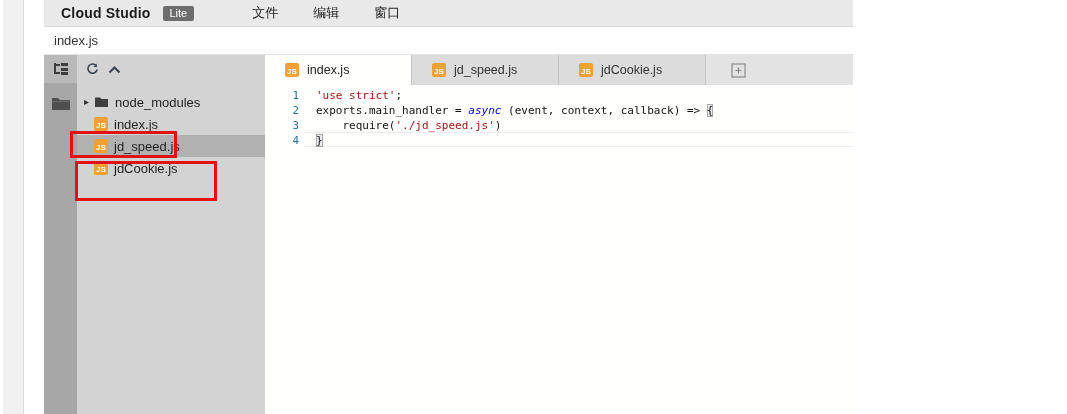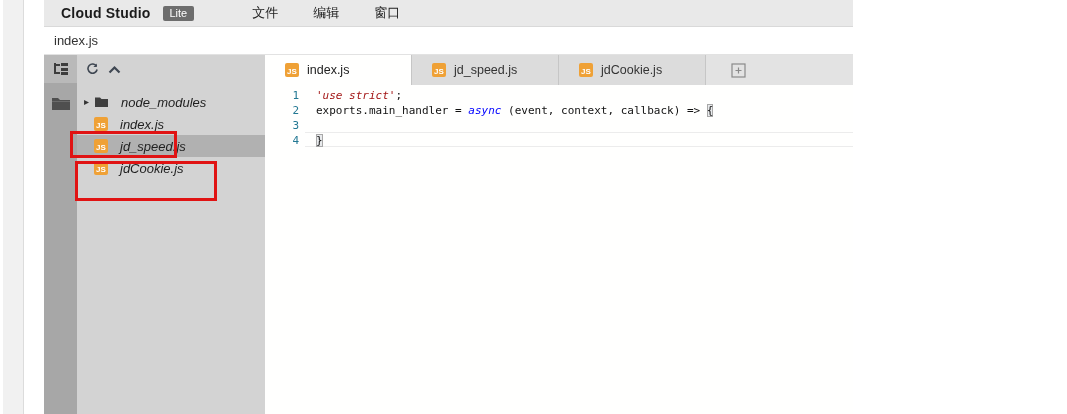--- a/index.html
+++ b/index.html
@@ -40,39 +40,39 @@
   .tree-panel { width:188px; flex:0 0 188px; background:#d3d3d3; display:flex; flex-direction:column; }
   .tree-header { height:28px; display:flex; align-items:center; padding-left:9px; gap:9px; flex:0 0 28px; }
   .tree-body { padding-top:8px; }
   .tree-row { height:22px; display:flex; align-items:center; font-size:13px; color:#1f1f1f; cursor:default; }
   .tree-row.selected { background:#b1b1b1; }
   .tree-row .arrow { width:10px; margin-left:7px; font-size:10px; color:#333; line-height:1; }
   .tree-row .indent { width:10px; margin-left:7px; }
   .js-badge { width:14px; height:14px; background:#efa136; border-radius:2px; color:#fff;
               font-size:8px; font-weight:bold; display:flex; align-items:flex-end; justify-content:center;
               line-height:1.1; flex:0 0 14px; }
-  .tree-row .label { margin-left:12px;font-style:italic; }
+  .tree-row .label { margin-left:6px; }
   .tree-row .f-icon { margin-left:0; display:flex; }
 
   
   .editor-region { flex:1; display:flex; flex-direction:column; min-width:0; }
   .tab-bar { height:30px; background:#e3e3e3; display:flex; flex:0 0 30px; }
   .tab { width:147px; flex:0 0 147px; display:flex; align-items:center; padding-left:20px; gap:8px;
          background:#dcdcdc; border-right:1px solid #c6c6c6; font-size:12.5px; color:#333; cursor:default; }
   .tab.active { background:#fffffe; color:#222; }
   .plus-cell { width:64px; flex:0 0 64px; display:flex; align-items:center; justify-content:center; }
 
   
   .editor { position:relative; flex:1; background:#fffffe; overflow:hidden;
             font-family:"DejaVu Sans Mono","Liberation Mono",monospace; }
   .lines { position:relative; padding-top:3px; }
   .code-line { display:flex; height:15px; line-height:15px; font-size:11px; }
   .gutter { width:34px; flex:0 0 34px; text-align:right; color:#237893; user-select:none; }
   .code { padding-left:17px; white-space:pre; color:#111; }
-  .seg-string { color:#a31515;font-style:italic; }
+  .seg-string { color:#a31515; }
   .seg-keyword { color:#0000ff;font-style:italic; }
   .seg-bracket { background:#e8eaec; box-shadow:inset 0 0 0 1px #a8a8a8; color:#111; }
   .current-line-box { position:absolute; left:40px; width:720px; height:15px;
                       border-top:1.5px solid #ececec; border-bottom:1.5px solid #ececec; pointer-events:none; }
 
   
   .minimap { position:absolute; top:2px; left:758px; width:35px; }
   .mm-row { display:flex; height:2px; margin-bottom:1px; }
   .mm-seg { height:2px; }
 
@@ -206,20 +206,21 @@
               <div class="code-line">
                 <div class="gutter">1</div>
                 <div class="code"><span class="seg-string">'use strict'</span><span>;</span></div>
               </div>
               <div class="code-line">
                 <div class="gutter">2</div>
                 <div class="code"><span>exports.main_handler = </span><span class="seg-keyword">async</span><span> (event, context, callback) =&gt; </span><span class="seg-bracket">{</span></div>
               </div>
               <div class="code-line">
                 <div class="gutter">3</div>
+                <div class="code"><span>    require(</span><span class="seg-string">'./jd_speed.js'</span><span>)</span></div>
               </div>
               <div class="code-line">
                 <div class="gutter">4</div>
                 <div class="code"><span class="seg-bracket">}</span></div>
               </div>
             </div>
           <div class="minimap" id="minimap">
               <div class="mm-row">
                 <div class="mm-seg" style="width: 6.6px; background: rgb(201, 123, 123); margin-right: 0.5px;"></div>
                 <div class="mm-seg" style="width: 0.55px; background: rgb(90, 90, 90); margin-right: 0.5px;"></div>

